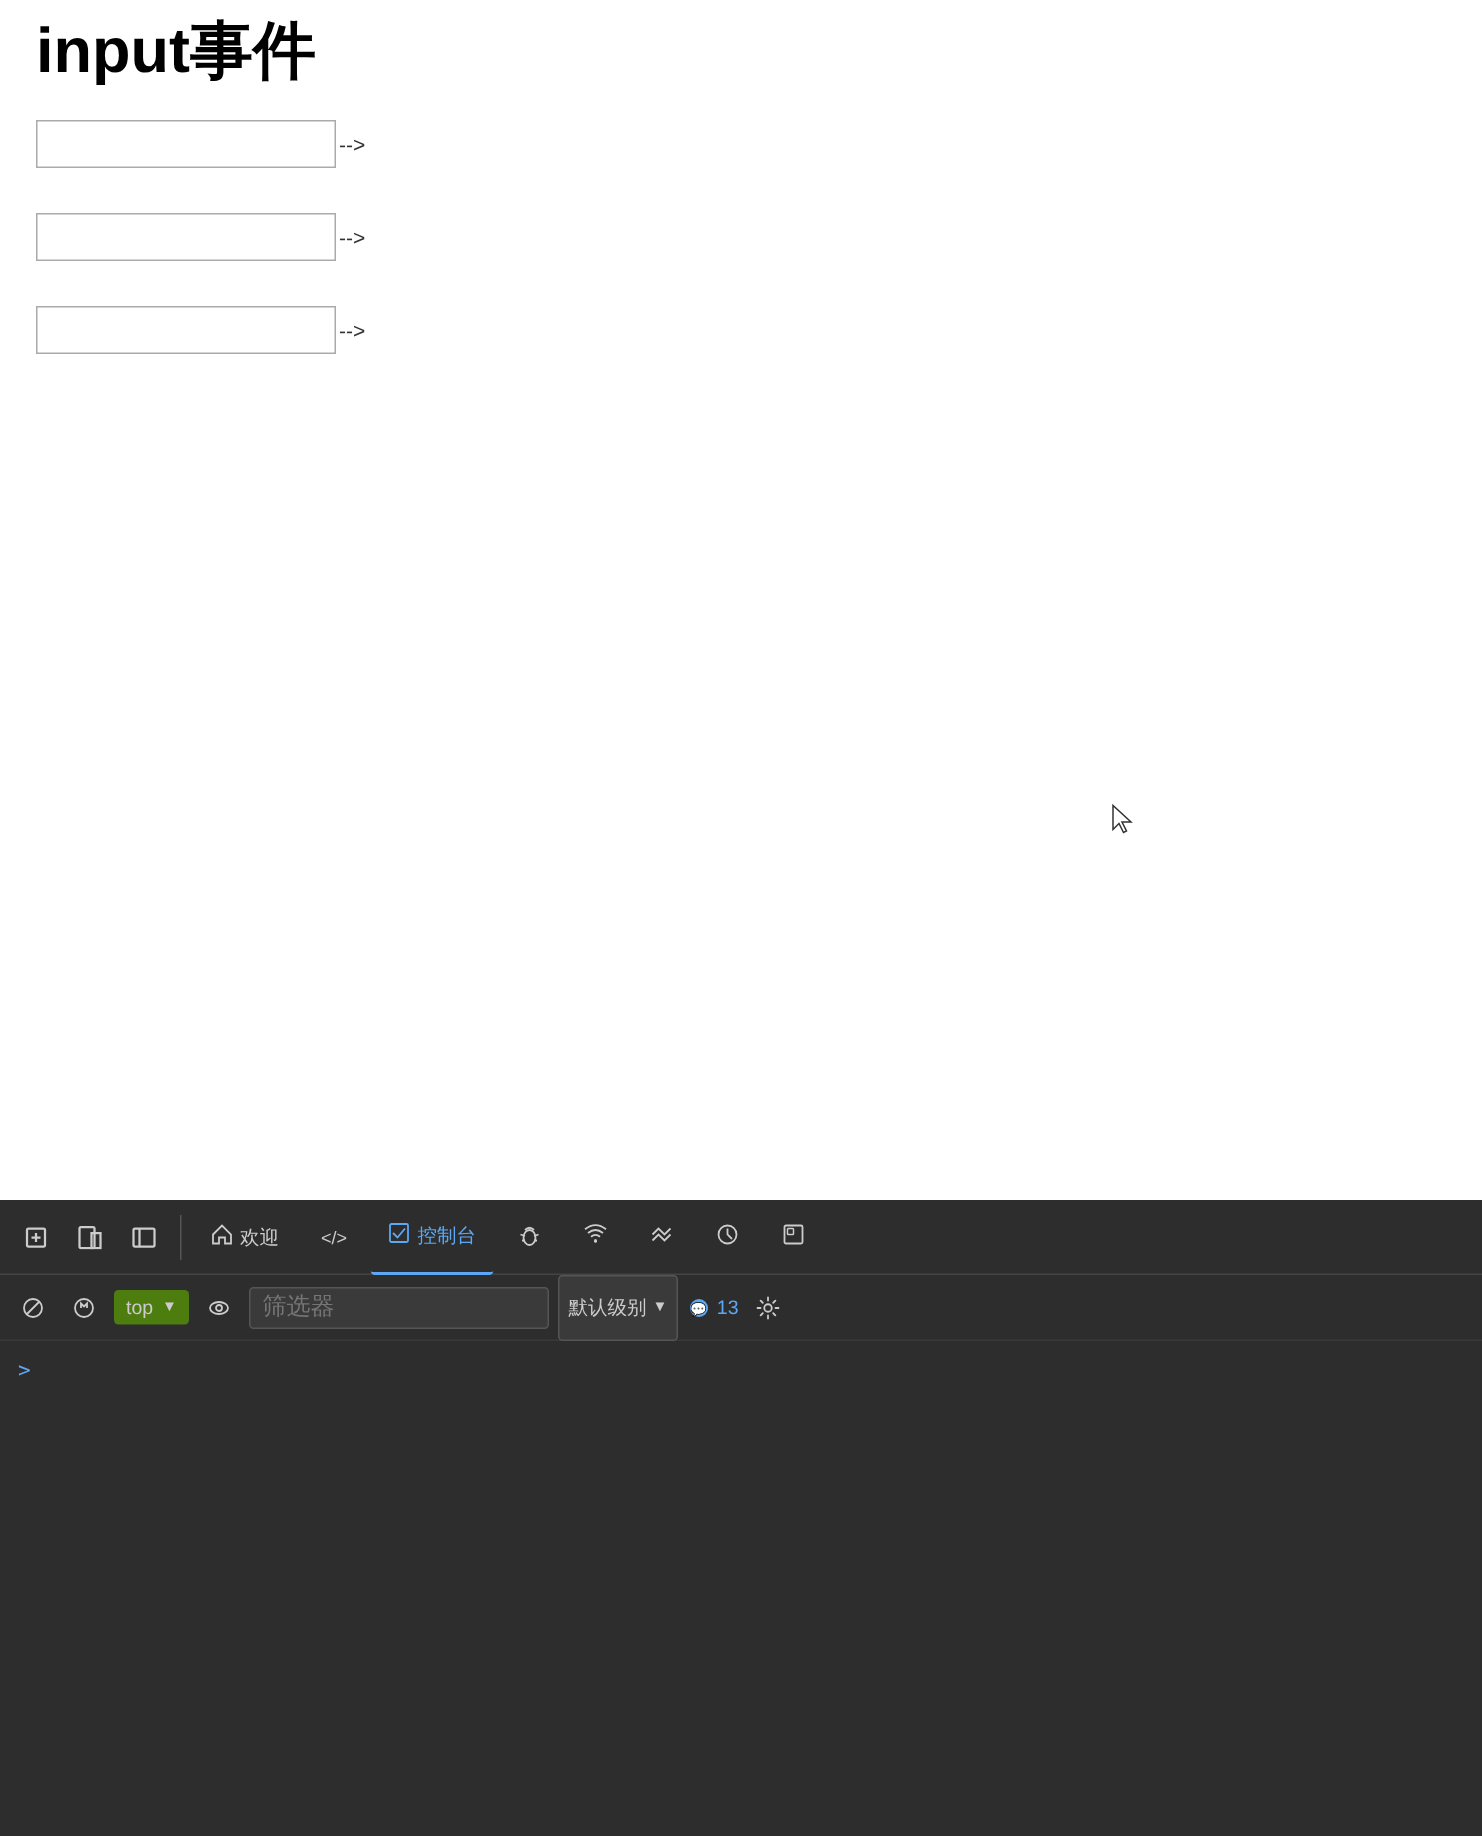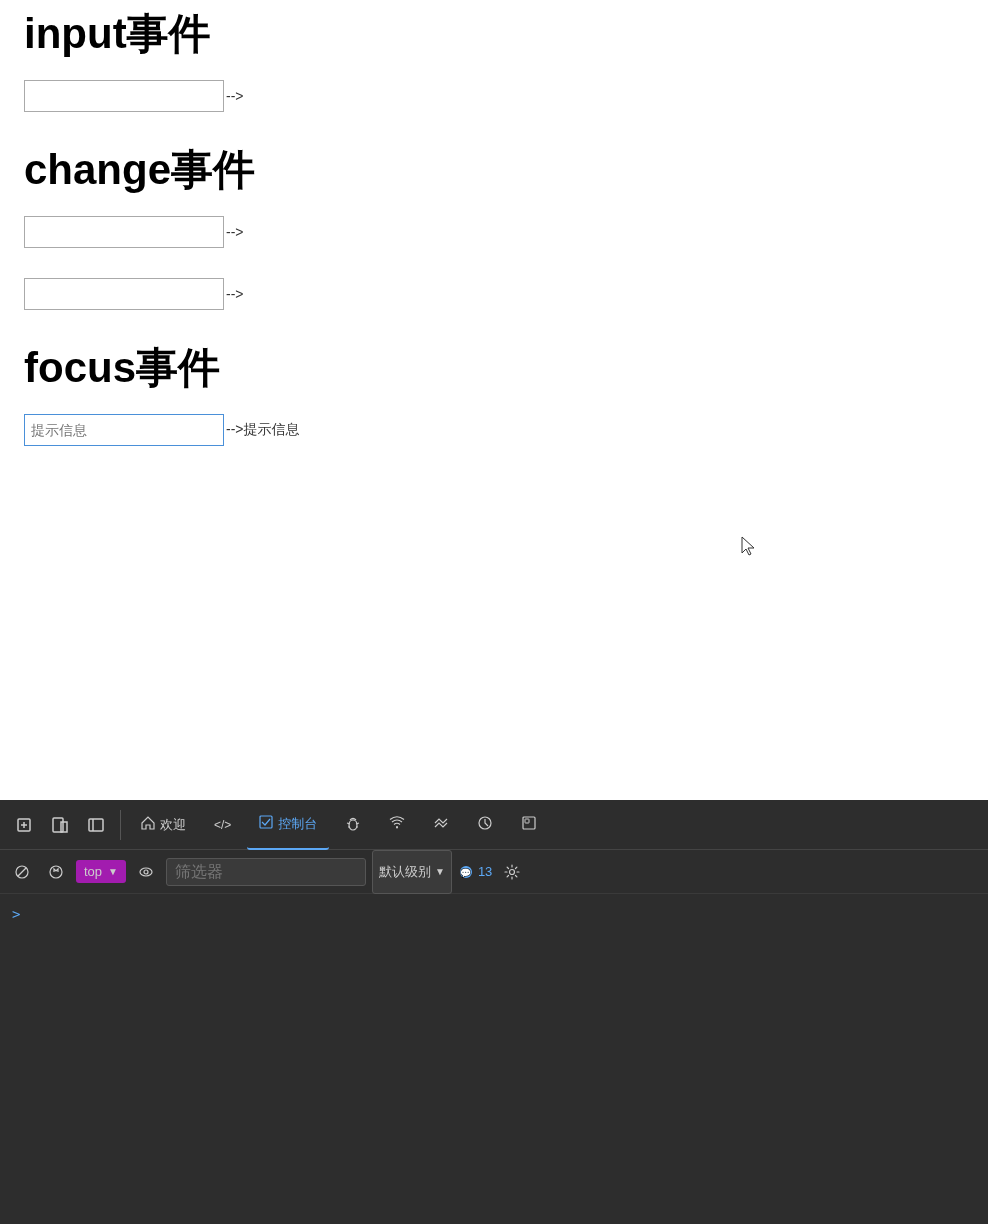--- a/index.html
+++ b/index.html
@@ -225,41 +225,33 @@
 
   <div class="section">
     <div class="section-title">input事件</div>
     <div class="input-row">
       <input type="text" class="event-input" value="" style="">
       <span class="arrow-label">--&gt;</span>
     </div>
   </div>
 
   <div class="section">
-    <div class="section-title">change事件</div>
     <div class="input-row">
       <input type="text" class="event-input" value="" style="">
       <span class="arrow-label">--&gt;</span>
     </div>
   </div>
 
   <div class="section">
     <div class="input-row">
       <input type="text" class="event-input" value="" style="">
       <span class="arrow-label">--&gt;</span>
     </div>
   </div>
 
-  <div class="section">
-    <div class="section-title">focus事件</div>
-    <div class="input-row">
-      <input type="text" class="focus-input" placeholder="提示信息" value="" style="">
-      <span class="arrow-label-with-text">--&gt;提示信息</span>
-    </div>
-  </div>
 
   <div class="cursor">
     <svg width="20" height="24" viewBox="0 0 20 24" fill="none">
       <path d="M4 2 L4 18 L8 14 L11 20 L13 19 L10 13 L16 13 Z" fill="white" stroke="#333" stroke-width="1"></path>
     </svg>
   </div>
 </div>
 
 <div class="devtools-container">
 
@@ -369,21 +361,21 @@
       </svg>
     </div>
 
     <div class="console-btn">
       <svg width="16" height="16" viewBox="0 0 16 16" fill="none">
         <circle cx="8" cy="8" r="6" stroke="#ccc" stroke-width="1.2" fill="none"></circle>
         <path d="M6 8 L6 5 L8 7 L10 5 L10 8" stroke="#ccc" stroke-width="1.2" fill="none"></path>
       </svg>
     </div>
 
-    <div class="console-btn" style="background:#a21caf; border-radius:3px; padding: 4px 8px;">
+    <div class="console-btn" style="background:#4d7c0f; border-radius:3px; padding: 4px 8px;">
       <span style="color:#ccc;font-size:13px;">top</span>
       <span style="color:#ccc;font-size:10px;margin-left:3px;">▼</span>
     </div>
 
     <div class="console-btn">
       <svg width="16" height="16" viewBox="0 0 16 16" fill="none">
         <ellipse cx="8" cy="8" rx="6" ry="4" stroke="#ccc" stroke-width="1.2" fill="none"></ellipse>
         <circle cx="8" cy="8" r="2" stroke="#ccc" stroke-width="1.2" fill="none"></circle>
       </svg>
     </div>

